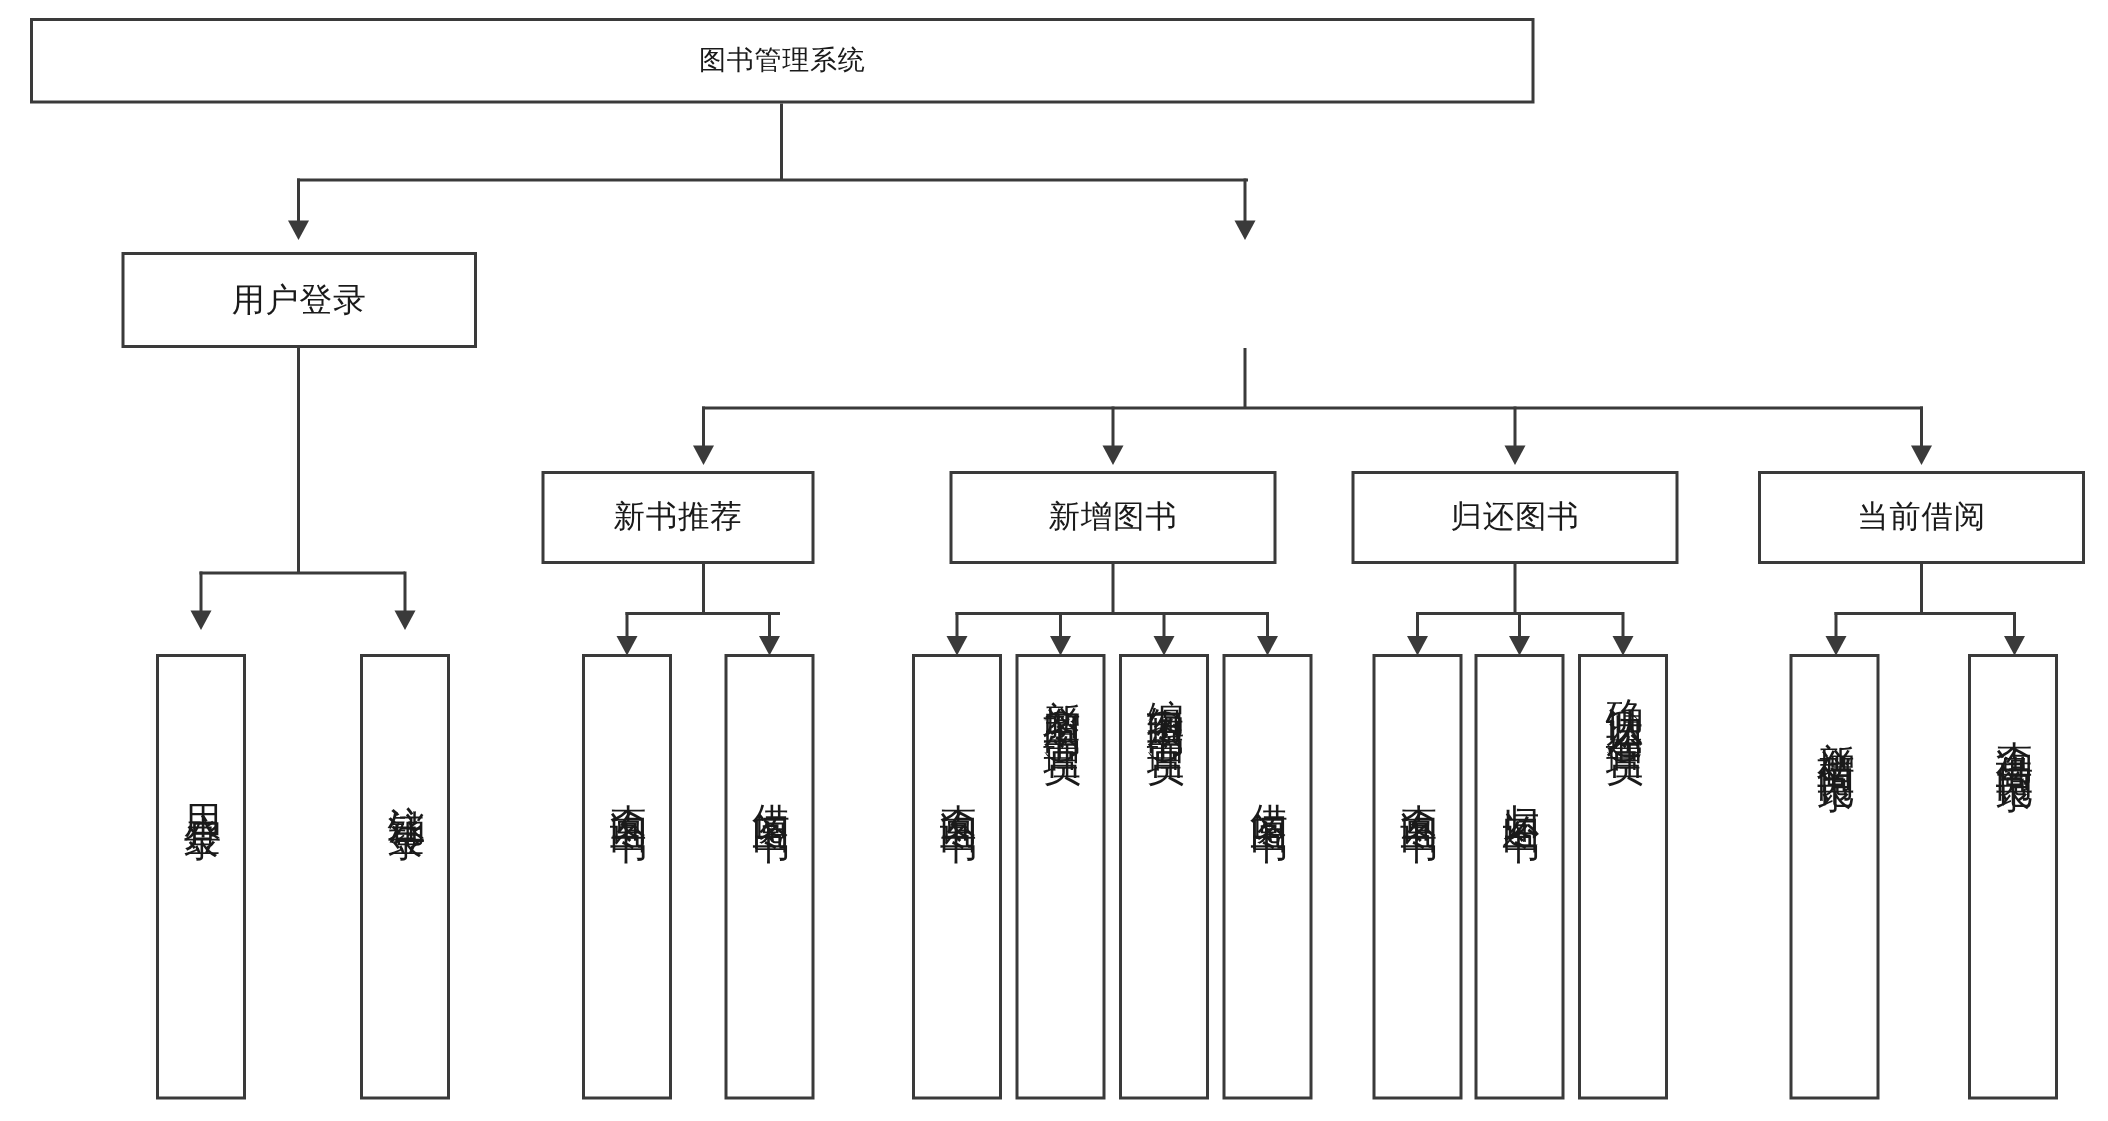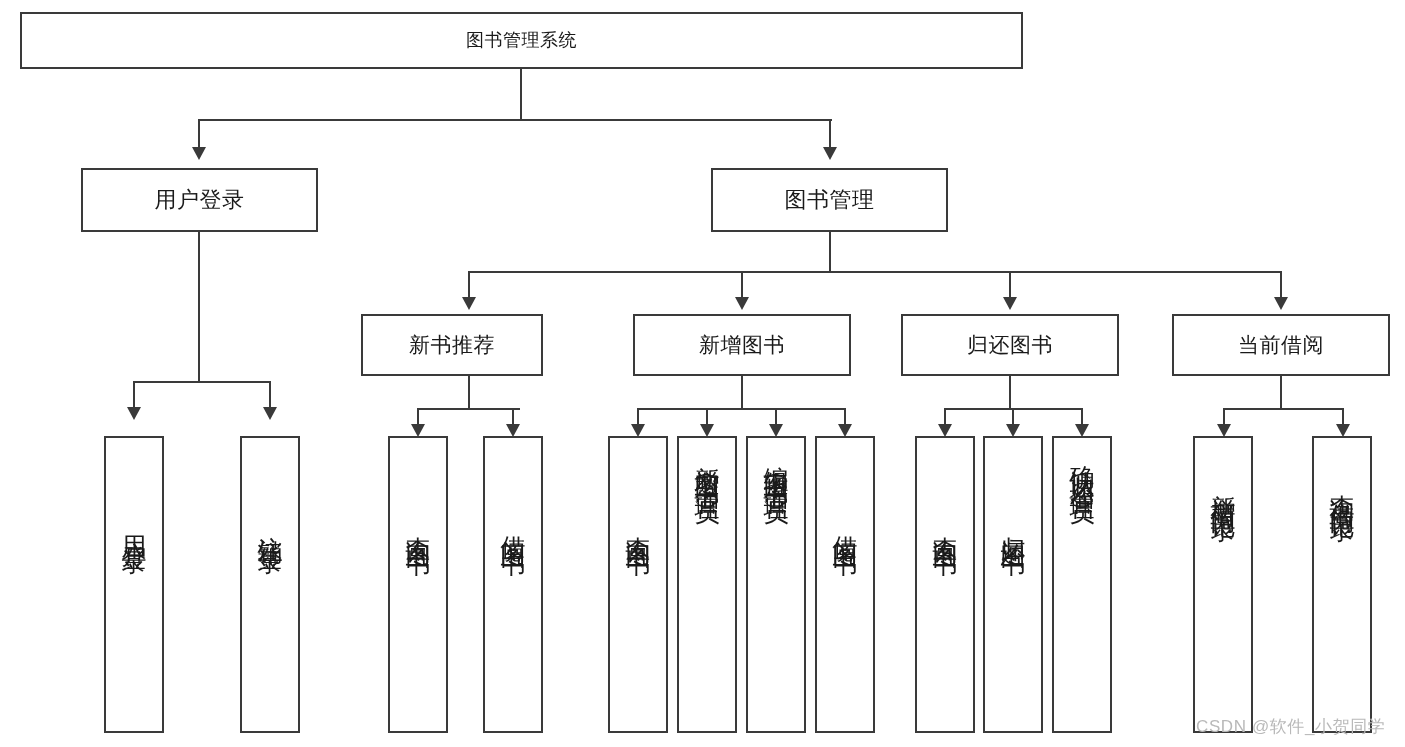--- a/index.html
+++ b/index.html
@@ -146,23 +146,20 @@
   <div class="vline" style="left:1342px;top:408px;height:18px;"></div>
   <div class="arrow" style="left:1336px;top:424px;"></div>
 
   <div class="node root" style="left:20px;top:12px;width:1003px;height:57px;">
     <span class="label">图书管理系统</span>
   </div>
 
   <div class="node level2" style="left:81px;top:168px;width:237px;height:64px;">
     <span class="label">用户登录</span>
   </div>
-  <div class="node level2" style="left:711px;top:168px;width:237px;height:64px;">
-    <span class="label">图书管理</span>
-  </div>
 
   <div class="node level3" style="left:361px;top:314px;width:182px;height:62px;">
     <span class="label">新书推荐</span>
   </div>
   <div class="node level3" style="left:633px;top:314px;width:218px;height:62px;">
     <span class="label">新增图书</span>
   </div>
   <div class="node level3" style="left:901px;top:314px;width:218px;height:62px;">
     <span class="label">归还图书</span>
   </div>
@@ -207,15 +204,14 @@
     <span class="label">确认归还（管理员）</span>
   </div>
 
   <div class="node leaf mid" style="left:1193px;top:436px;width:60px;height:297px;">
     <span class="label">新增借阅记录</span>
   </div>
   <div class="node leaf mid" style="left:1312px;top:436px;width:60px;height:297px;">
     <span class="label">查询借阅记录</span>
   </div>
 
-  <div id="watermark" style="left:1196px;top:715px;">CSDN @软件_小贺同学</div>
 
 </div>
 
 </body></html>

